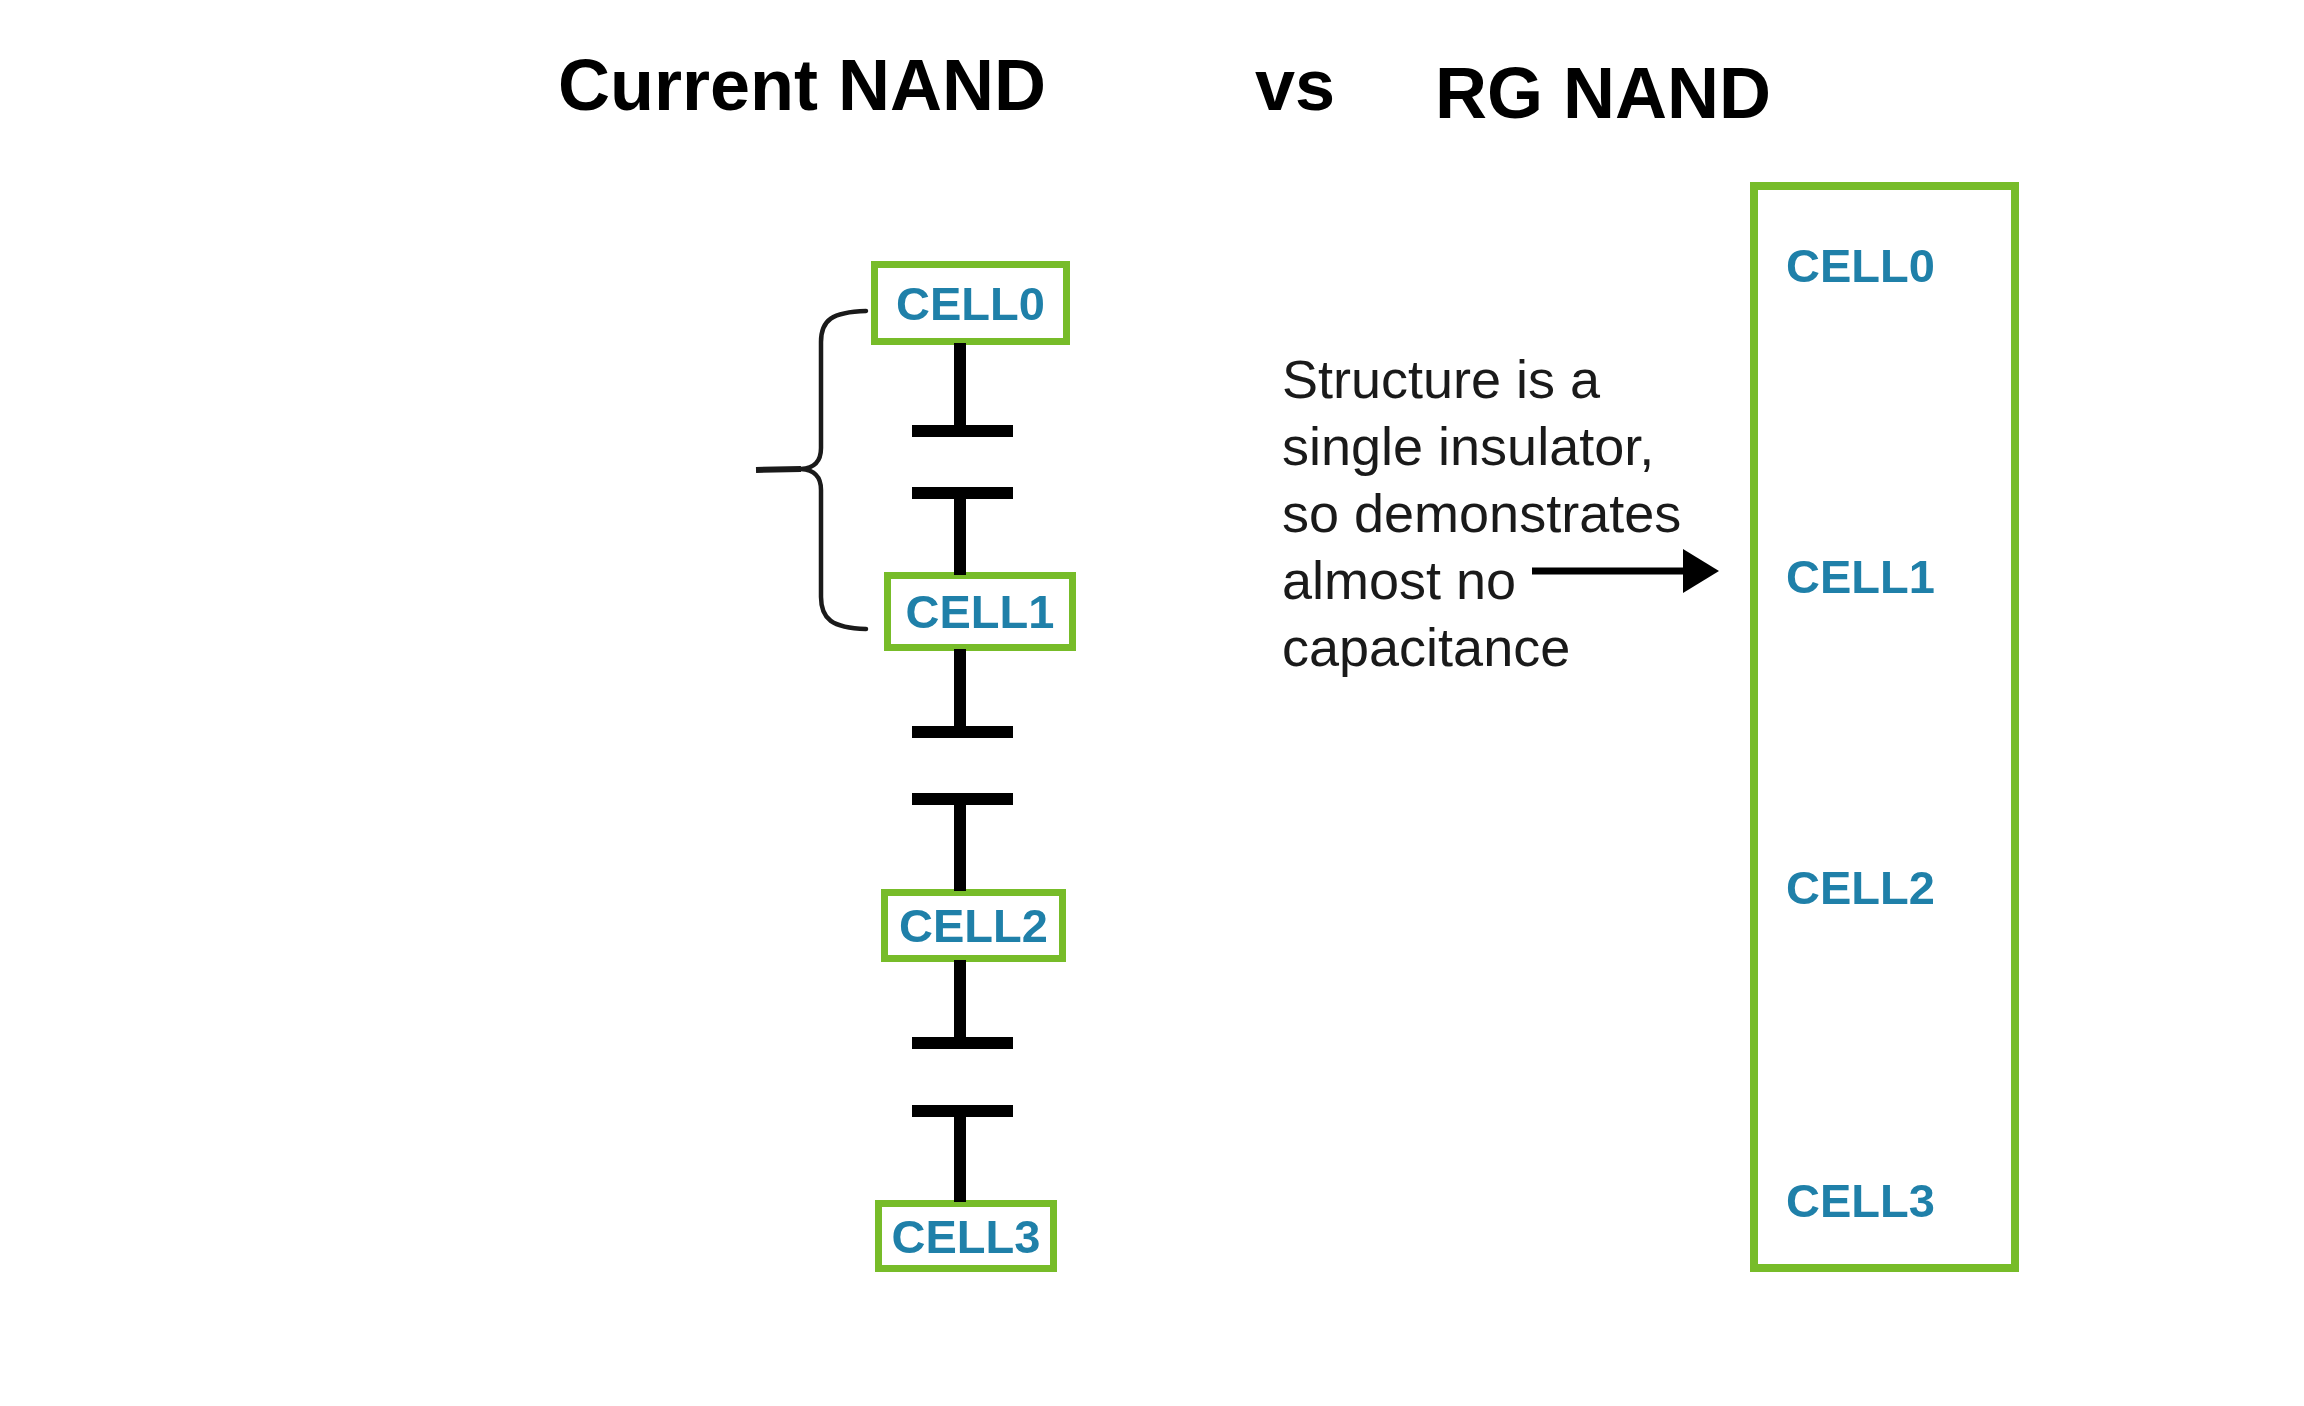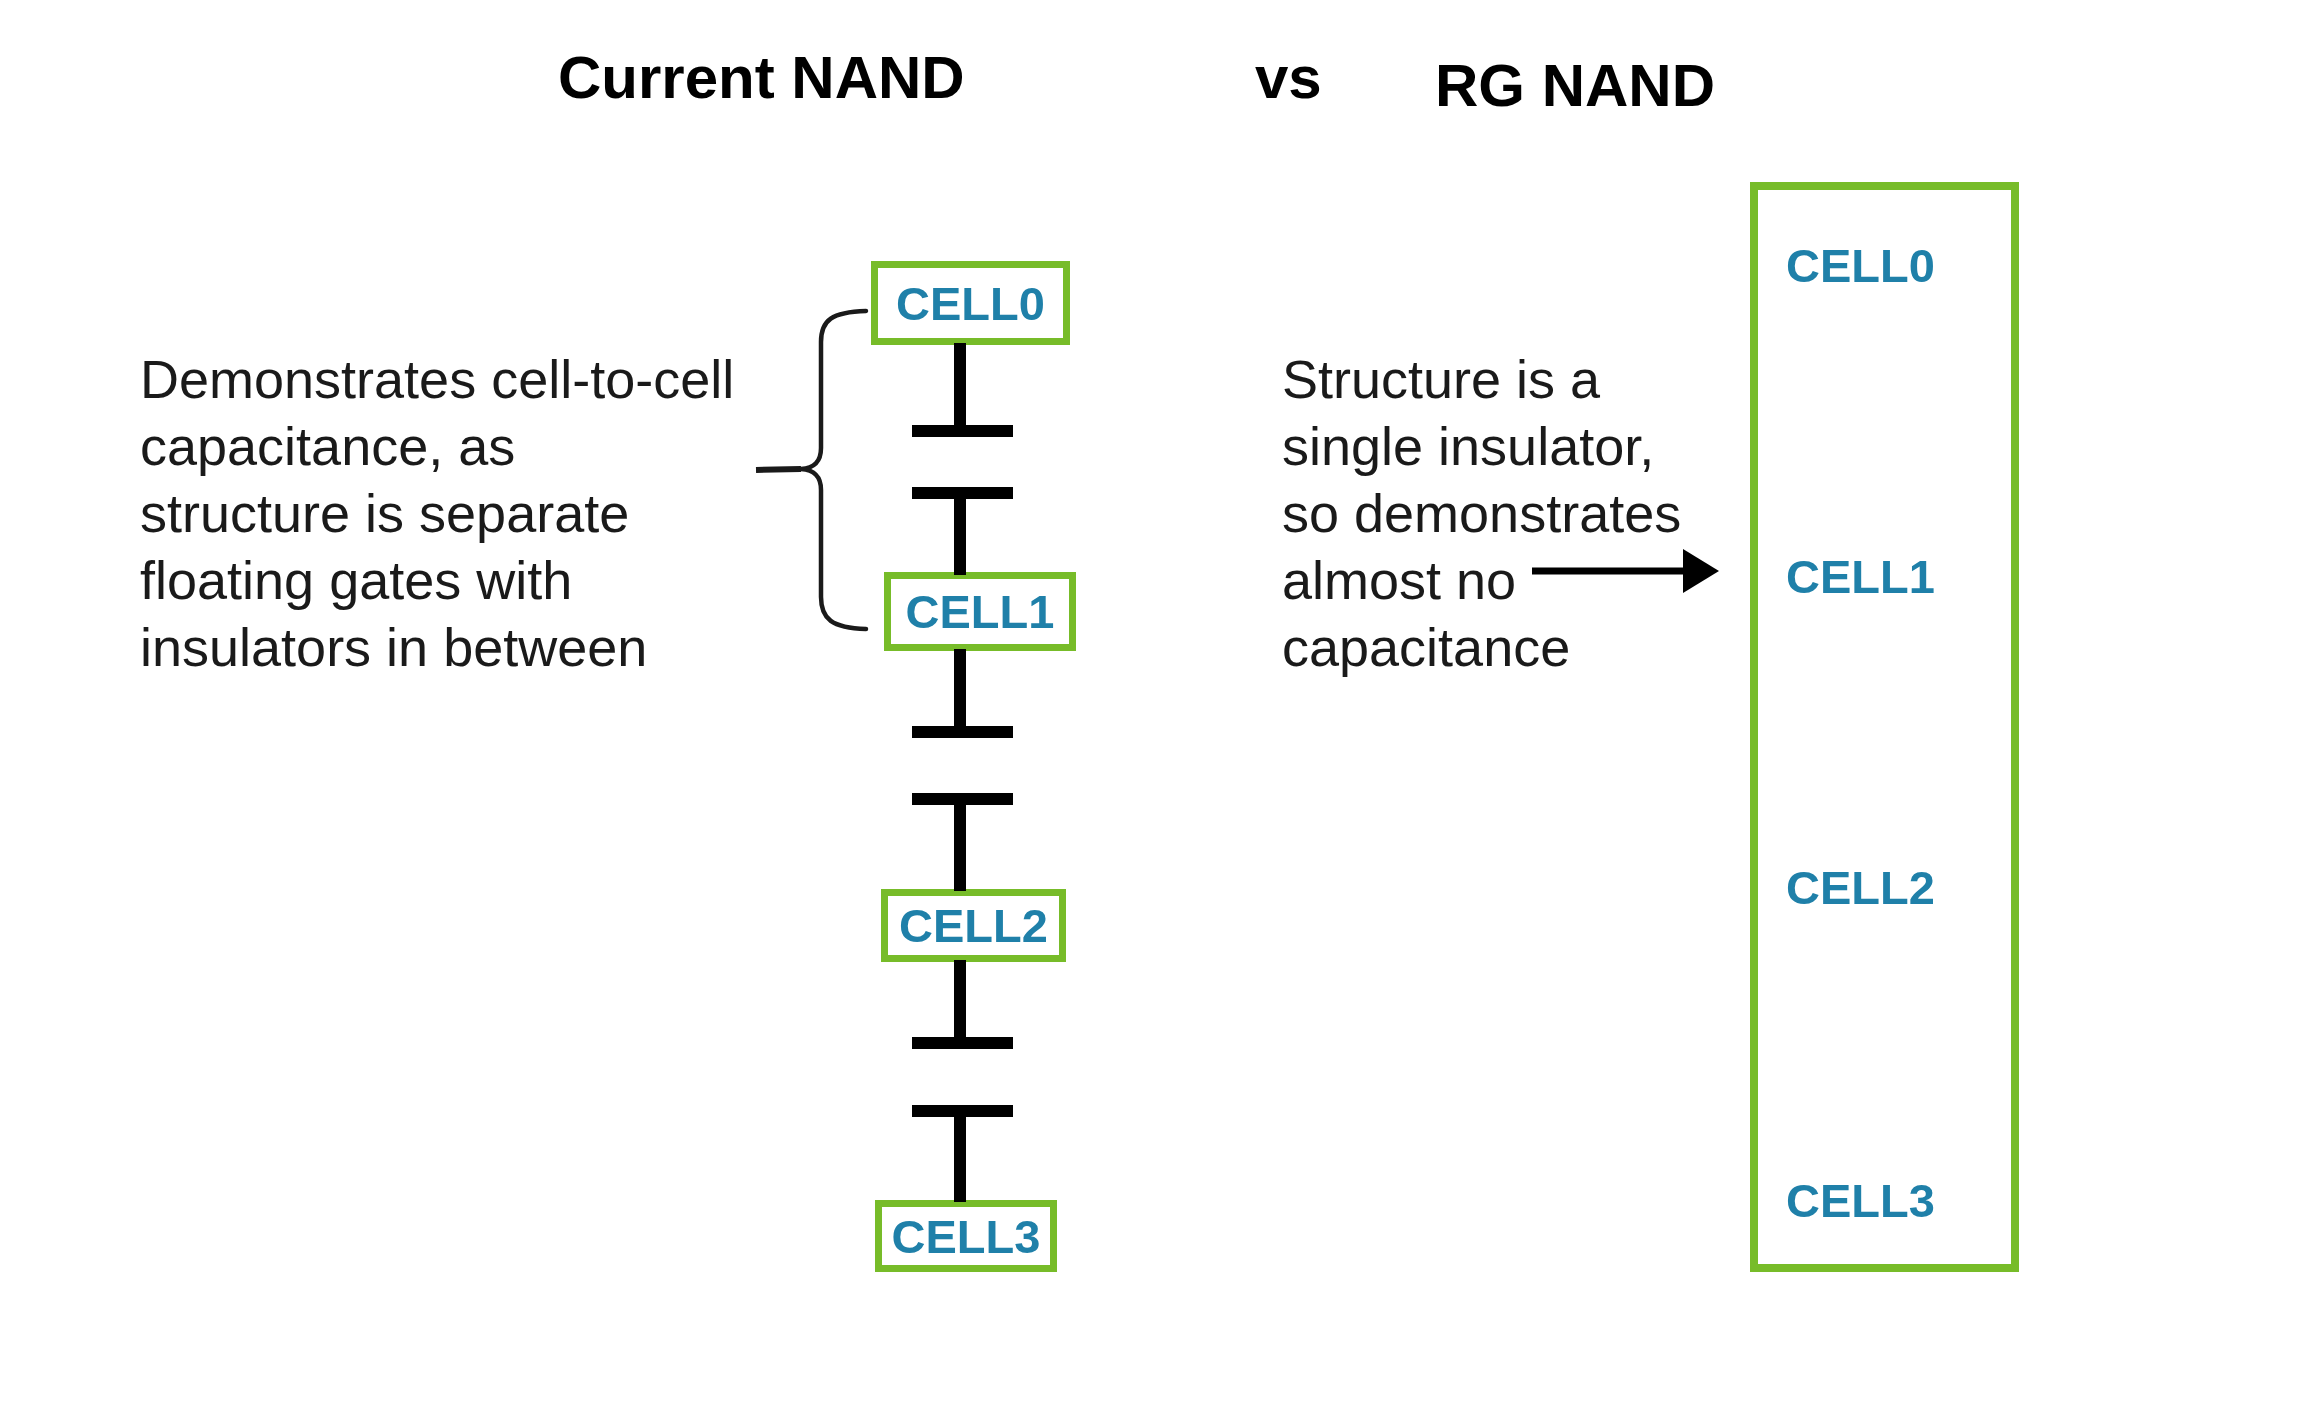--- a/index.html
+++ b/index.html
@@ -9,21 +9,21 @@
     height: 1406px;
     background: var(--background, #fff);
     overflow: hidden;
     font-family: "Liberation Sans", sans-serif;
   }
 
   
   .title-span {
     position: absolute;
     top: 42px;
-    font-size: 60px;
+    font-size: 72px;
     font-weight: bold;
     line-height: 1.2;
     color: var(--black, #000);
     white-space: nowrap;
   }
   #title-left   { left: 558px; }
   #title-versus { left: 1255px; }
   #title-right  { left: 1435px; margin-top: 8px; }
 
   
@@ -102,25 +102,20 @@
 </style>
 </head>
 <body>
 
 <div id="canvas">
 
   <span class="title-span" id="title-left">Current NAND</span>
   <span class="title-span" id="title-versus">vs</span>
   <span class="title-span" id="title-right">RG NAND</span>
 
-  <div class="annotation" id="left-annotation">Demonstrates cell-to-cell
-capacitance, as
-structure is separate
-floating gates with
-insulators in between</div>
 
   <div class="annotation" id="right-annotation">Structure is a
 single insulator,
 so demonstrates
 almost no
 capacitance</div>
 
   <div class="cell-box" id="cell0-box">
     <span class="cell-label">CELL0</span>
   </div>

